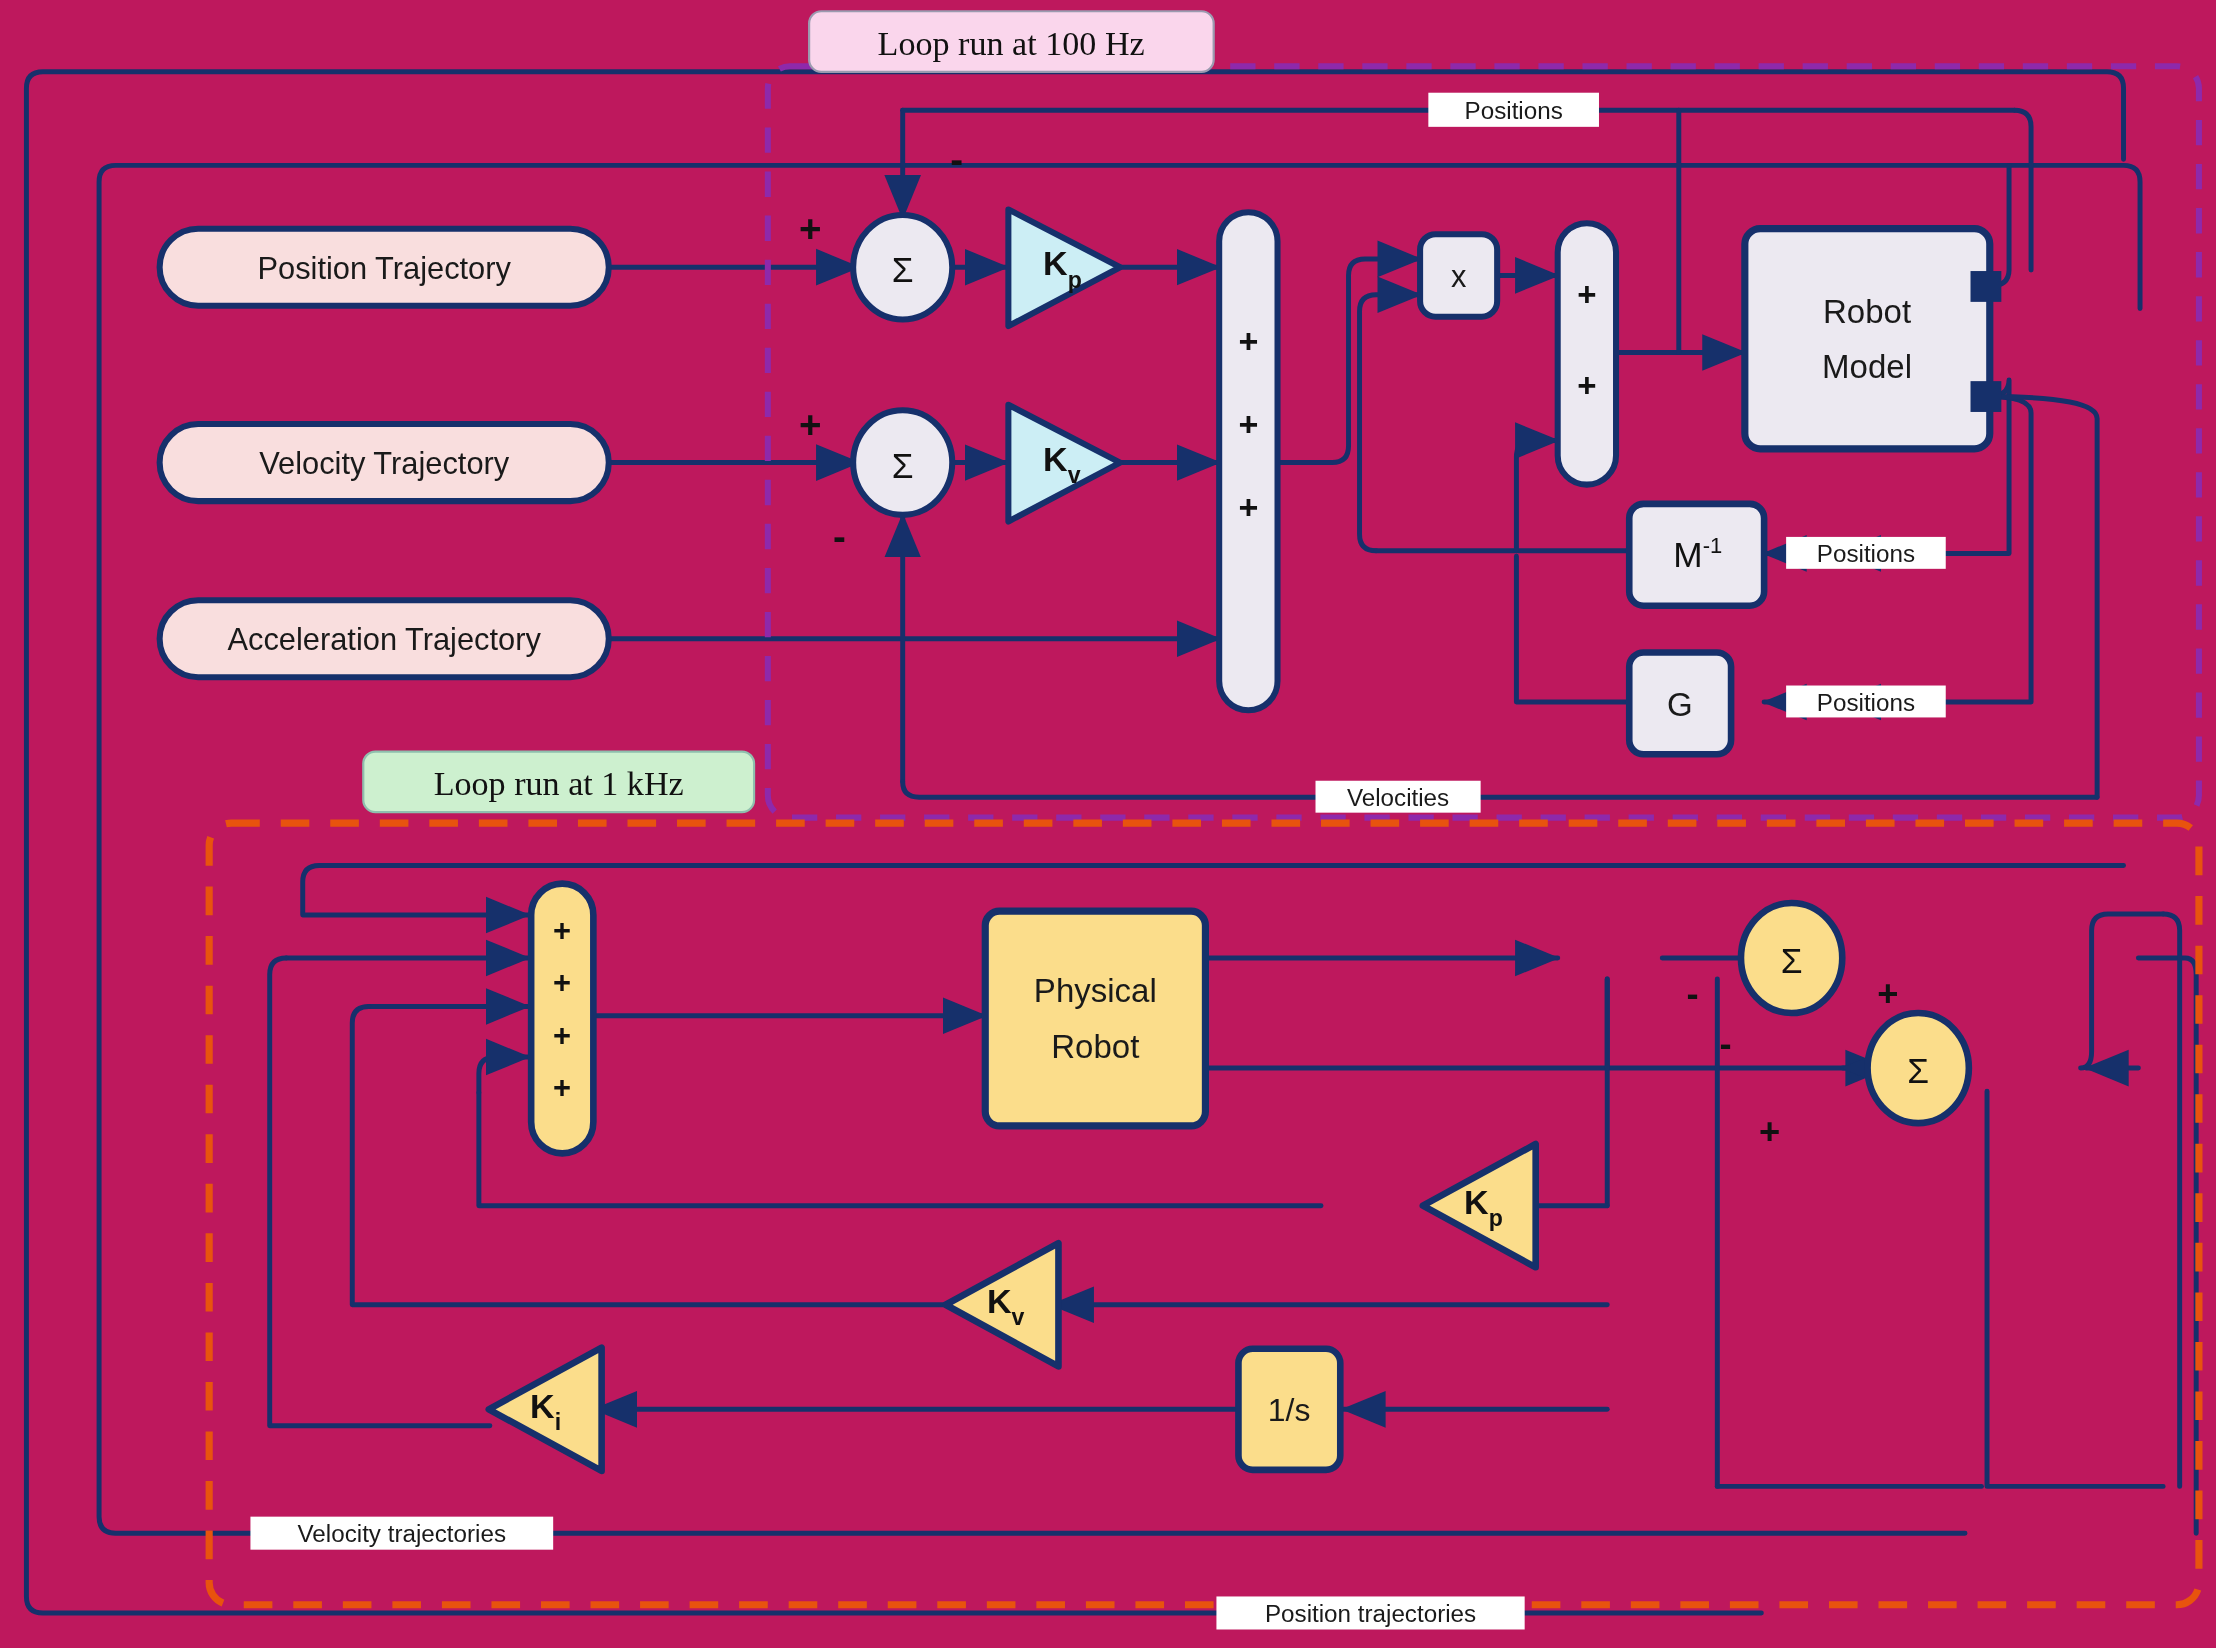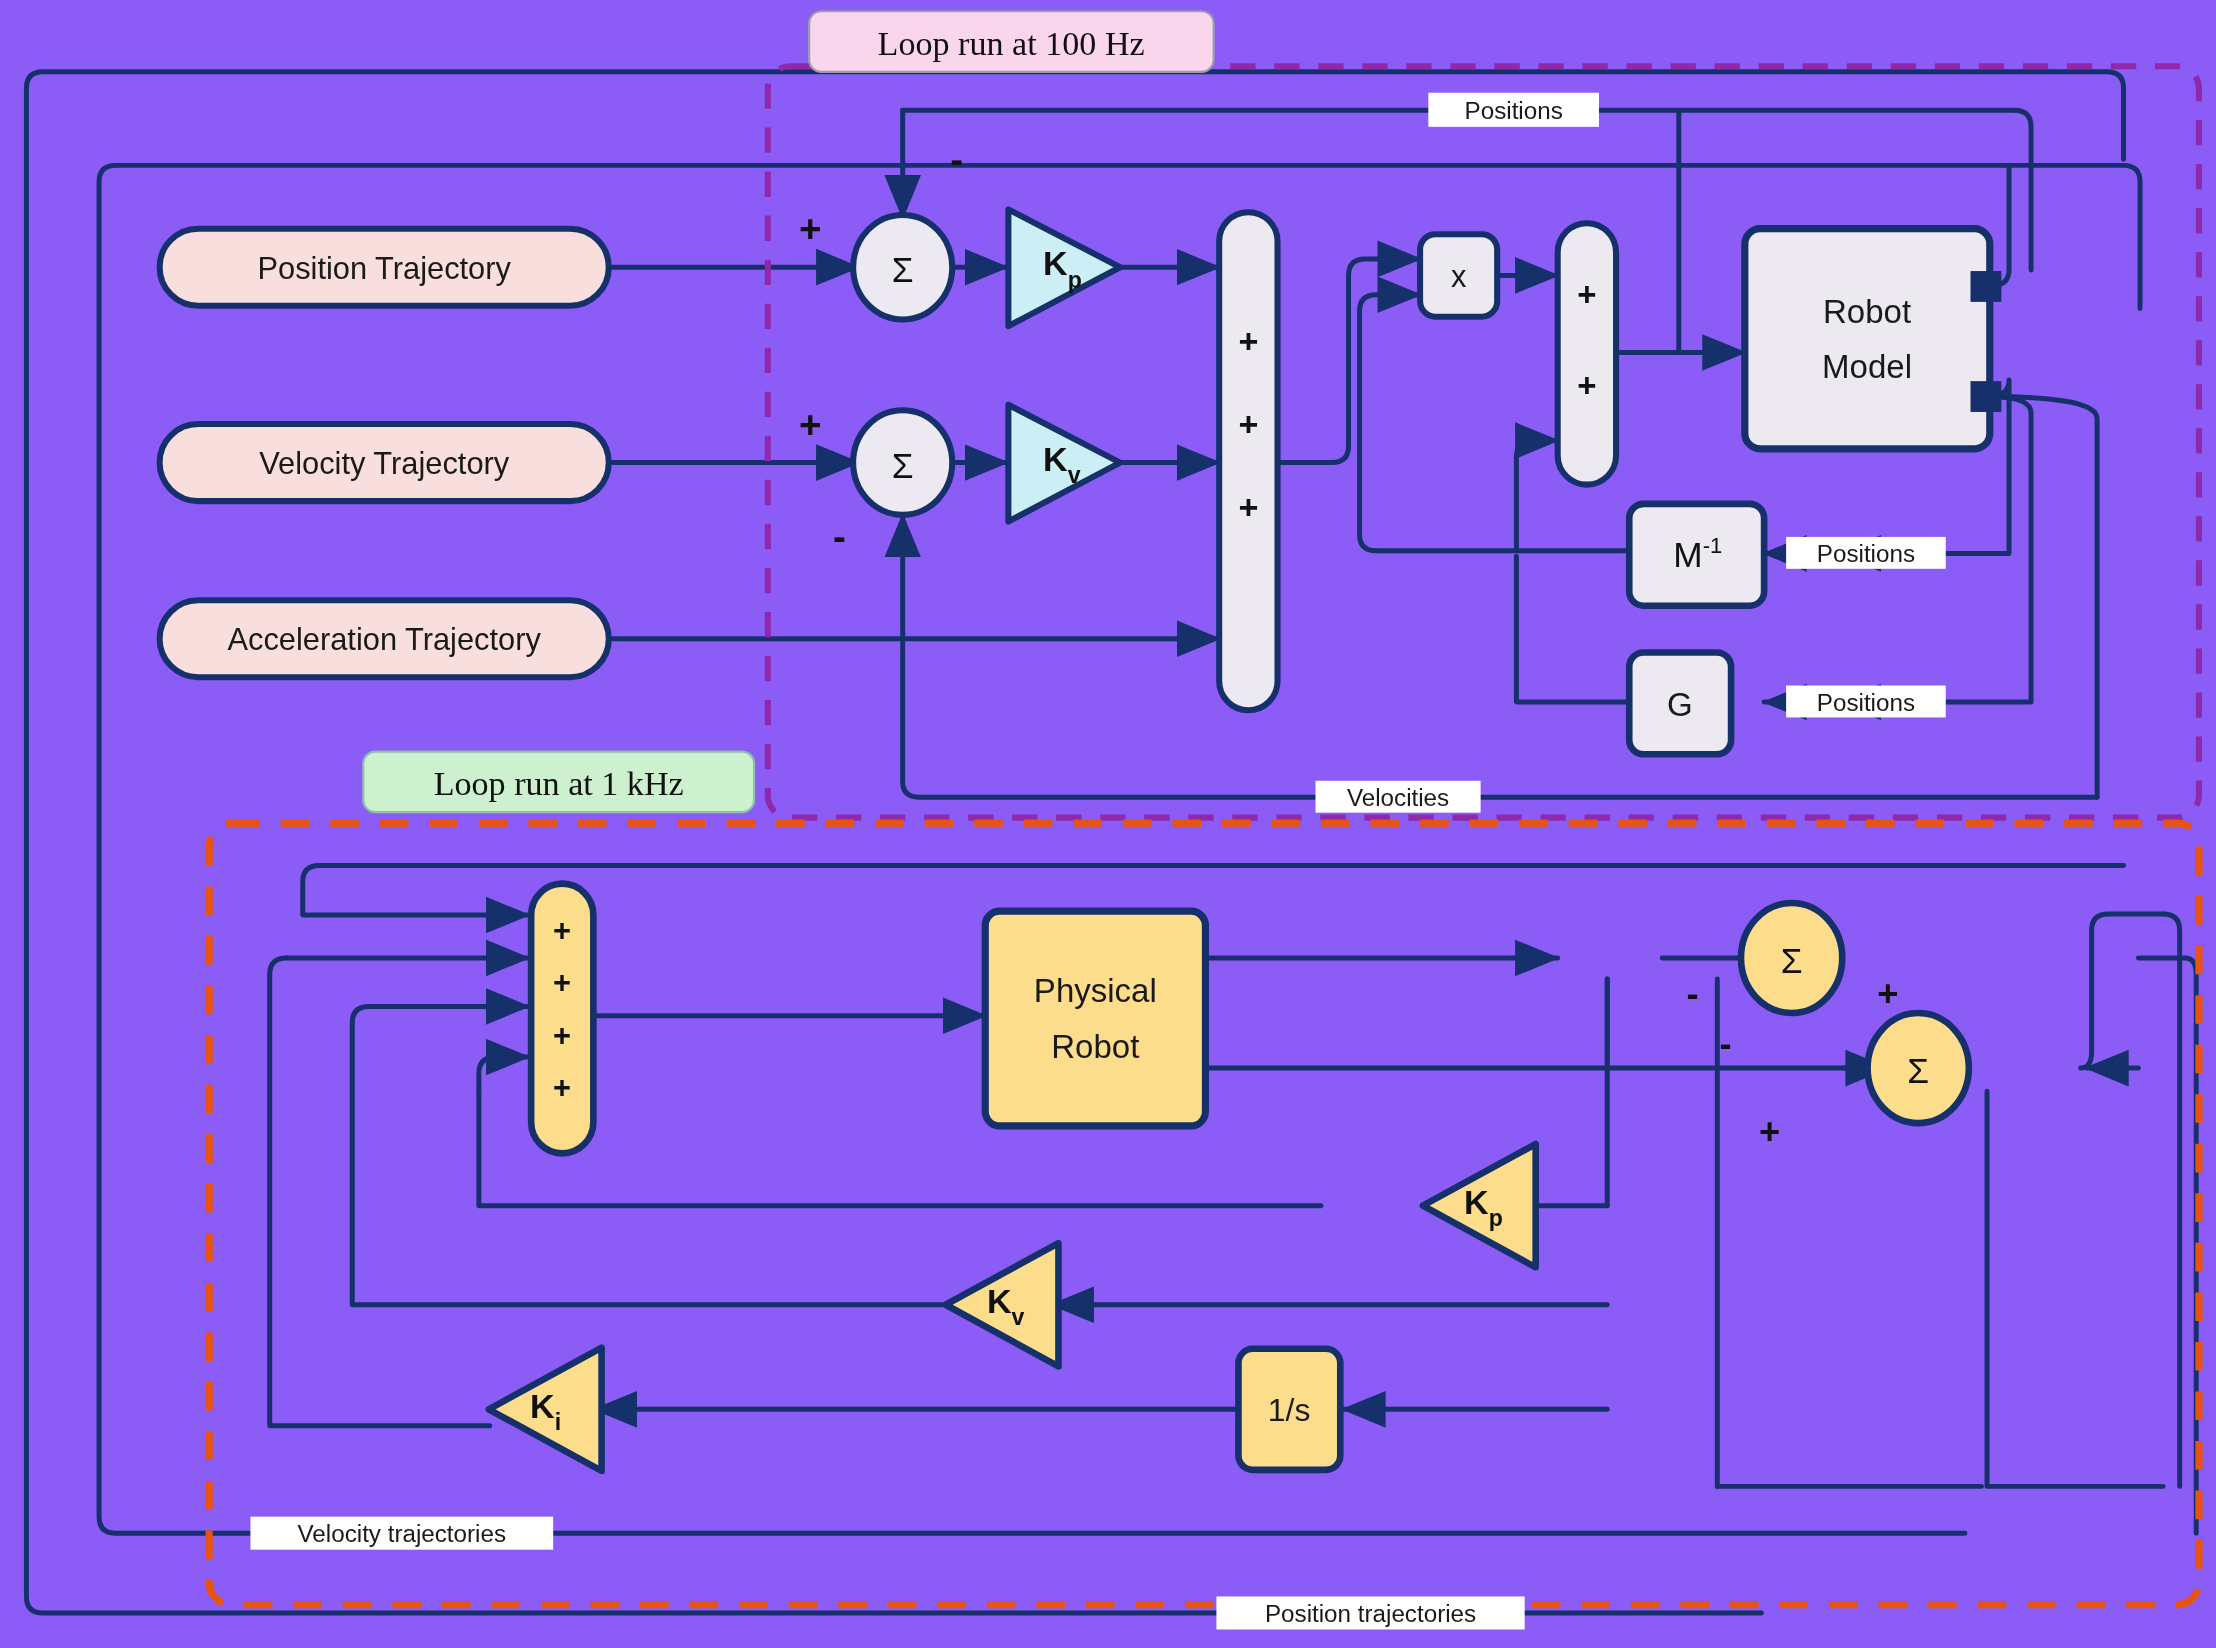--- a/index.html
+++ b/index.html
@@ -1,17 +1,17 @@
 <!DOCTYPE html>
 <html style="font-size:8.8px"><head>
 <meta charset="utf-8">
 <style>
   html,body{margin:0;padding:0;background:#ffffff;}
   body{font-family:"Liberation Sans", sans-serif;}
-  #stage{position:relative;width:2216px;height:1649px;background:#8b5cf6;overflow:hidden;}
+  #stage{position:relative;width:2216px;height:1649px;background:#be185d;overflow:hidden;}
   svg{position:absolute;top:0;left:0;width:2216px;height:1649px;}
   .blk-text{font-family:"Liberation Sans", sans-serif;fill:#1a1a1a;text-anchor:middle;dominant-baseline:central;}
   .sig-label{font-family:"Liberation Sans", sans-serif;fill:#1a1a1a;text-anchor:middle;dominant-baseline:central;font-size:44px;}
   .sign{font-family:"Liberation Sans", sans-serif;fill:#111;text-anchor:middle;dominant-baseline:central;font-weight:700;}
   .loop-tag{font-family:"Liberation Serif", serif;fill:#111;text-anchor:middle;dominant-baseline:central;font-size:62px;}
   .sigma{font-family:"Liberation Sans", sans-serif;fill:#111;text-anchor:middle;dominant-baseline:central;font-size:64px;}
 </style>
 </head>
 <body>
 

